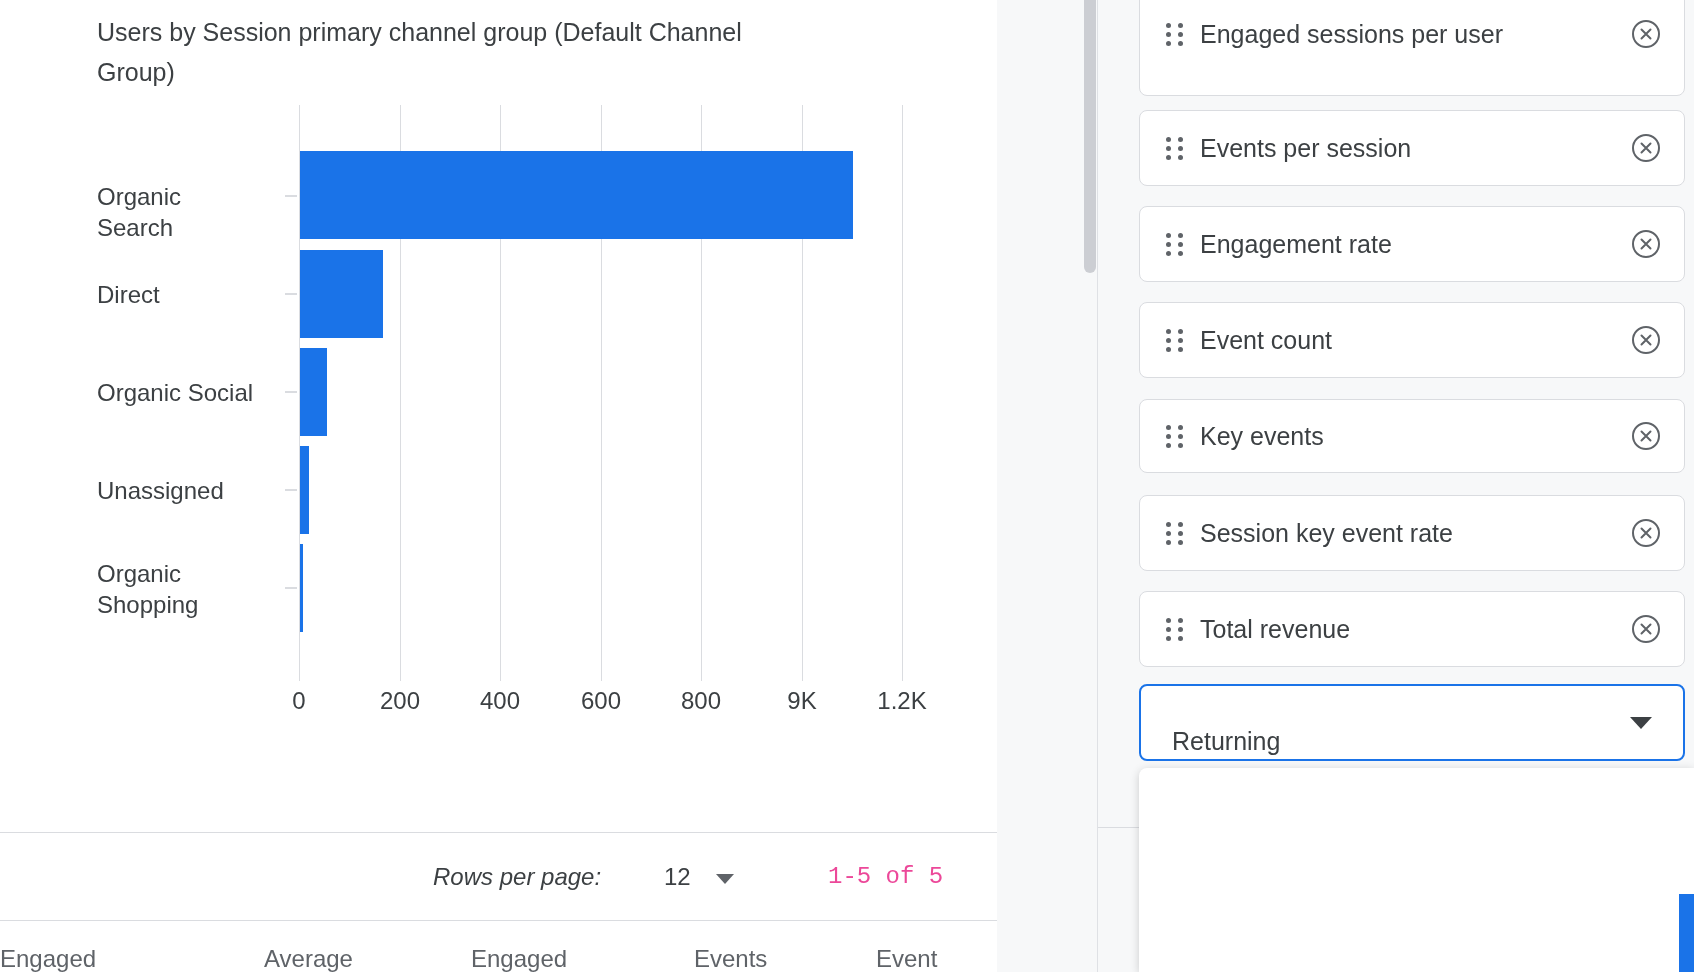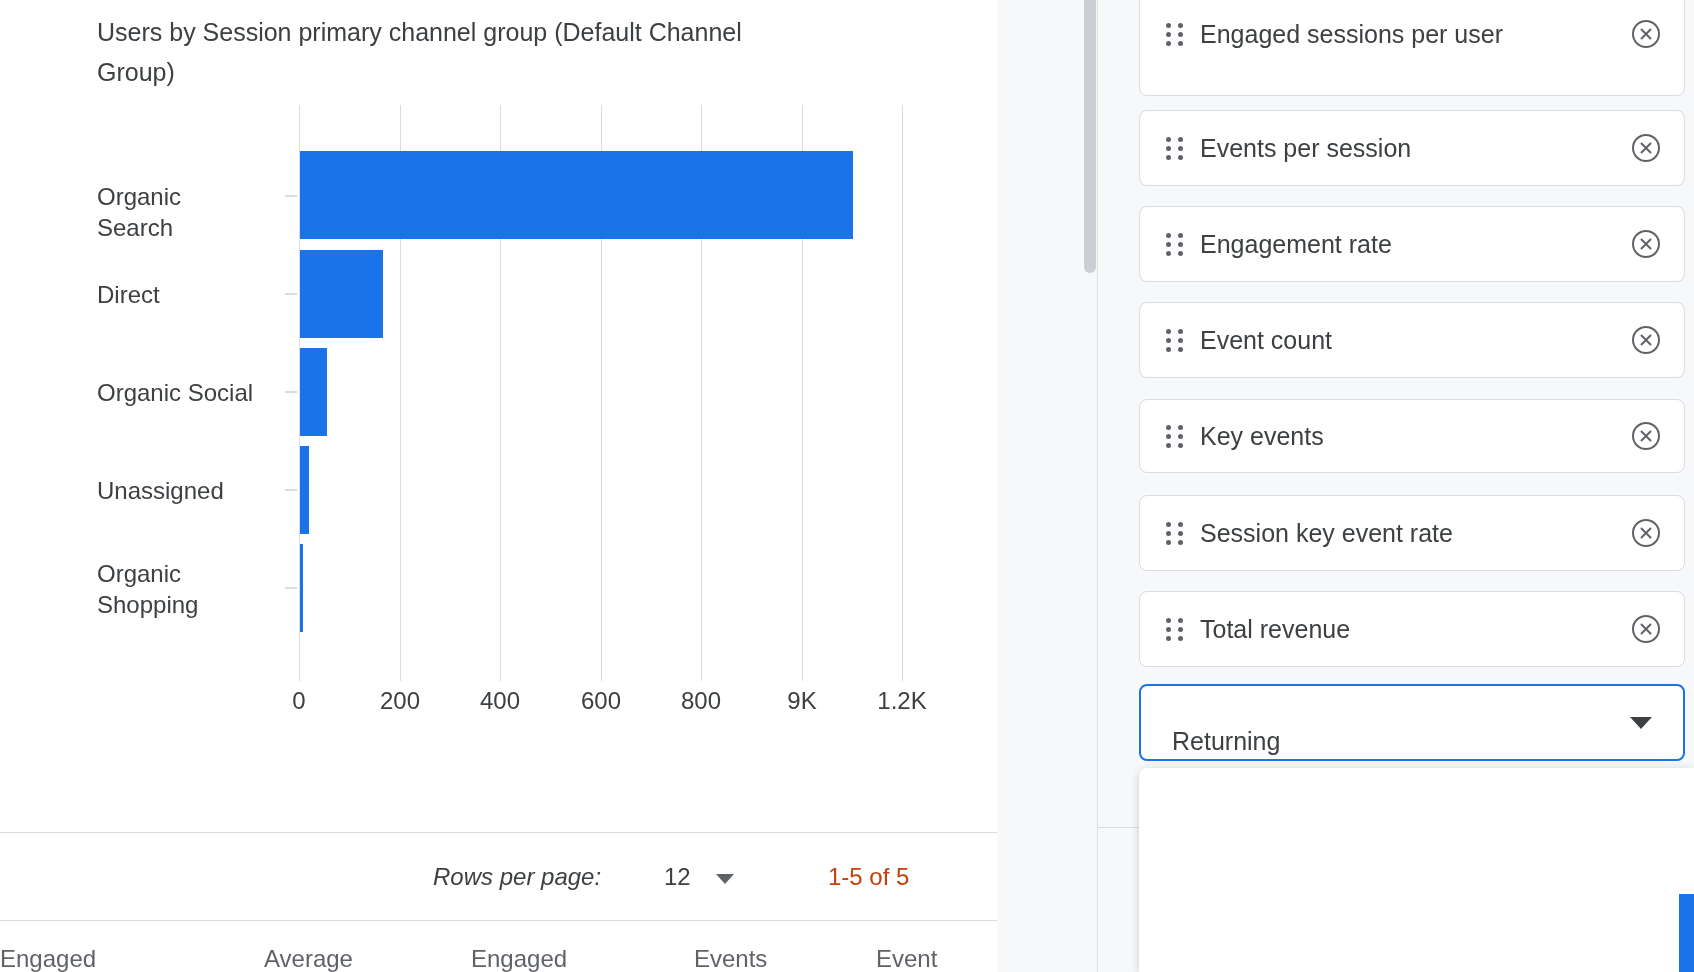--- a/index.html
+++ b/index.html
@@ -27,21 +27,21 @@
   }
   .h-divider{position:absolute;left:0;width:997px;height:1px;background:#dadce0;}
   .pagination{position:absolute;left:0;top:848px;width:997px;height:60px;}
   .rows-label{position:absolute;left:433px;top:15px;font-size:24px;color:#3c4043;font-style:italic;}
   .rows-value{position:absolute;left:664px;top:15px;font-size:24px;color:#3c4043;cursor:pointer;}
   .rows-caret{
     position:absolute;left:716px;top:26px;width:0;height:0;cursor:pointer;
     border-left:9px solid transparent;border-right:9px solid transparent;
     border-top:10px solid #5f6368;
   }
-  .range-label{position:absolute;left:828px;top:15px;font-size:24px;color:#c2410c;}
+  .range-label{position:absolute;left:828px;top:15px;font-size:24px;color:#ec4899;font-family:Liberation Mono, monospace;}
   .th{position:absolute;top:945px;font-size:24px;color:#5f6368;white-space:nowrap;}
   
   .right-bg{position:absolute;left:997px;top:0;width:697px;height:972px;background:#f7f8f9;}
   .v-border{position:absolute;left:1097px;top:0;width:1px;height:972px;background:#dfe1e5;}
   .scroll-thumb{
     position:absolute;left:1084px;top:0;width:12px;height:273px;
     background:#ccced3;border-radius:0 0 7px 7px;cursor:pointer;
   }
   .section-divider{position:absolute;left:1098px;top:827px;width:41px;height:1px;background:#dadce0;}
   

